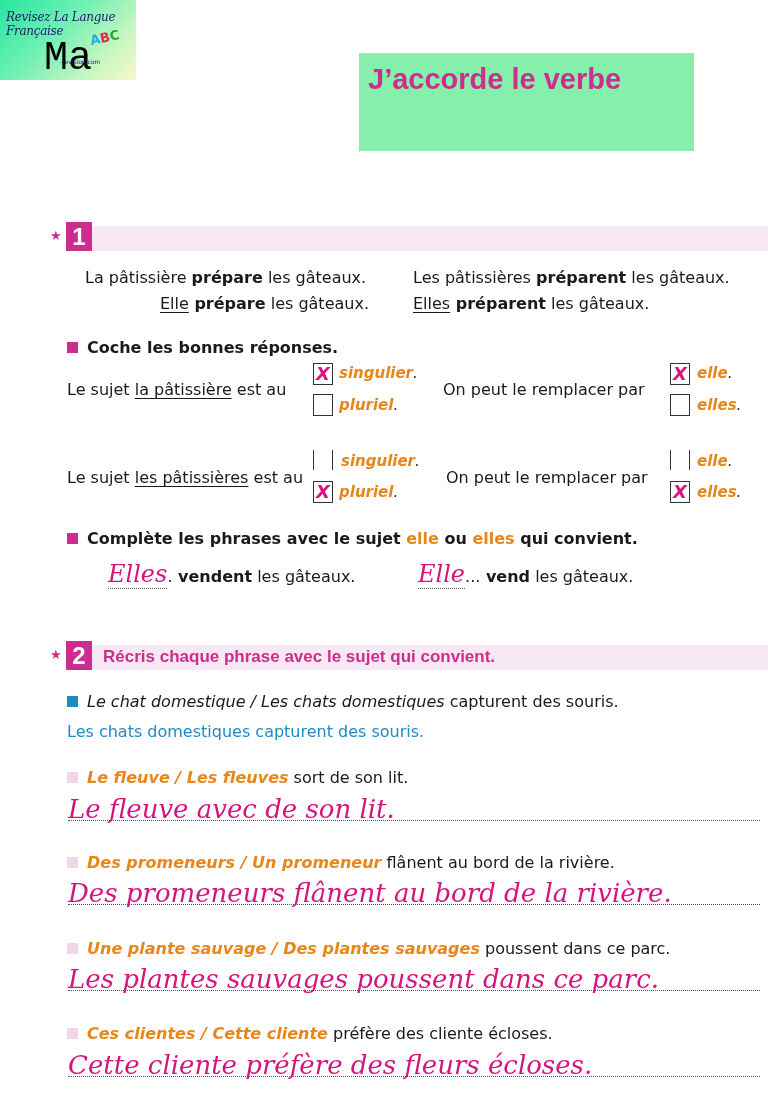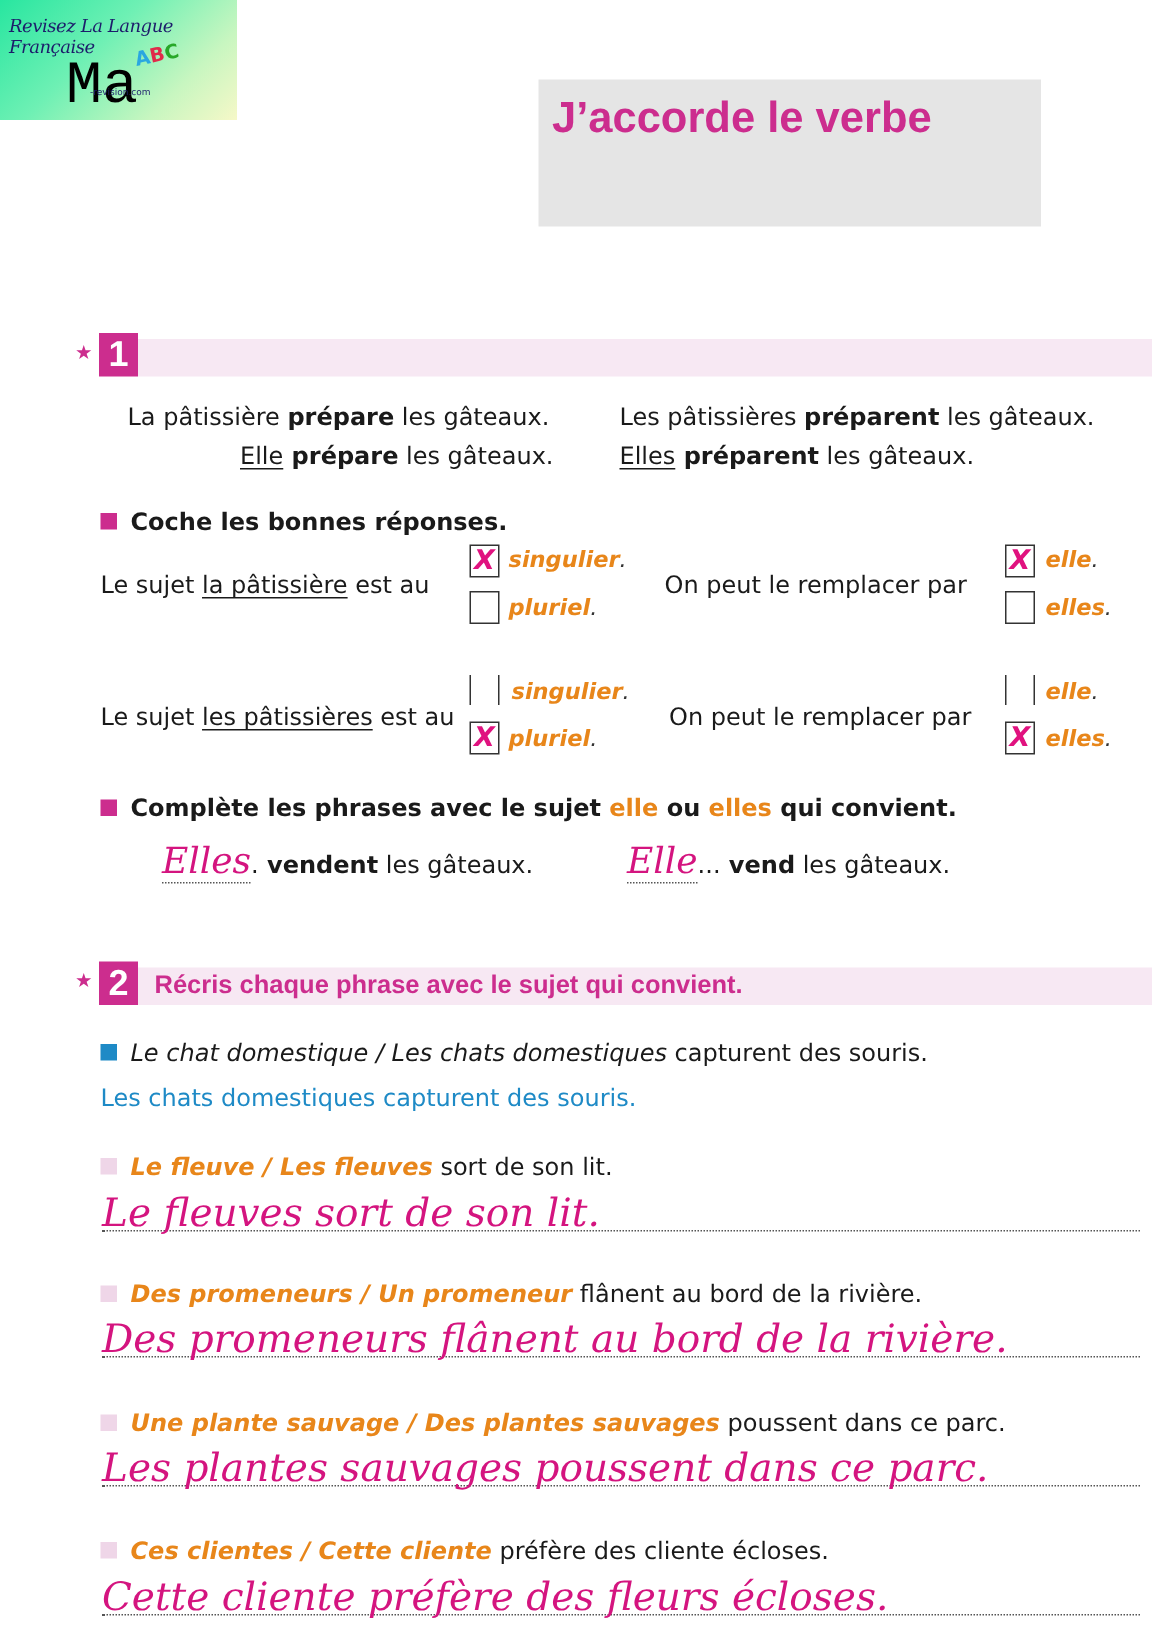--- a/index.html
+++ b/index.html
@@ -3,21 +3,21 @@
 <meta charset="utf-8">
 <style>
   html, body { margin: 0; padding: 0; }
   body {
     width: 768px; height: 1101px; position: relative; overflow: hidden;
     background: #ffffff;
     font-family: "DejaVu Sans", "Liberation Sans", sans-serif;
     color: #1a1a1a;
   }
   .logo {
-    position: absolute; left: 0; top: 0; width: 158px; height: 80px;
+    position: absolute; left: 0; top: 0; width: 136px; height: 80px;
     background: linear-gradient(135deg, #28e6a0 0%, #6ef0b4 40%, #c8f6c0 75%, #f6f8c8 100%);
   }
   .logo .tagline {
     position: absolute; left: 6px; top: 10px; font-size: 12px; color: #1d1d6b;
     font-family: "DejaVu Serif", serif; font-style: italic; letter-spacing: -0.3px;
   }
   .logo .ma {
     position: absolute; left: 14px; top: 36px; font-size: 40px; color: #000;
     font-family: Liberation Mono, monospace;
     margin-left: 30px;
@@ -28,21 +28,21 @@
   }
   .logo .abc span:nth-child(1){ color:#2aa7e0; }
   .logo .abc span:nth-child(2){ color:#e02a4a; }
   .logo .abc span:nth-child(3){ color:#28a828; }
   .logo .site {
     position: absolute; left: 60px; top: 58px; font-size: 6px; color: #1d1d6b;
     font-family: "DejaVu Sans", sans-serif;
   }
   .title-box {
     position: absolute; left: 359px; top: 53px; width: 335px; height: 98px;
-    background: #e5e5e5;
+    background: #86efac;
   }
   .title-box h1 {
     margin: 0; padding: 8px 0 0 9px; font-size: 29px; line-height: 36px;
     color: #cc2d8e; font-family: "Liberation Sans", sans-serif; font-weight: bold;
   }
   .ex-header {
     position: absolute; left: 50px; height: 26px; width: 718px;
   }
   .ex-header .star {
     position: absolute; left: 0; top: 2px; color: #cc2d8e; font-size: 13px;
@@ -172,21 +172,21 @@
 
 <div class="line" style="left:67px; top:692px;">
   <span class="bullet blue"></span><i>Le chat domestique / Les chats domestiques</i><span> capturent des souris.</span>
 </div>
 <div class="line blue-text" style="left:67px; top:722px;">Les chats domestiques capturent des souris.</div>
 
 <div class="line" style="left:67px; top:768px;">
   <span class="bullet light"></span><span class="orange">Le fleuve / Les fleuves</span><span> sort de son lit.</span>
 </div>
 <div class="answer-line" style="top:790px;">
-  <span class="script">Le fleuves sort de son lit.</span>
+  <span class="script">Le fleuve avec de son lit.</span>
 </div>
 
 <div class="line" style="left:67px; top:853px;">
   <span class="bullet light"></span><span class="orange">Des promeneurs / Un promeneur</span><span> flânent au bord de la rivière.</span>
 </div>
 <div class="answer-line" style="top:874px;">
   <span class="script">Des promeneurs flânent au bord de la rivière.</span>
 </div>
 
 <div class="line" style="left:67px; top:939px;">

